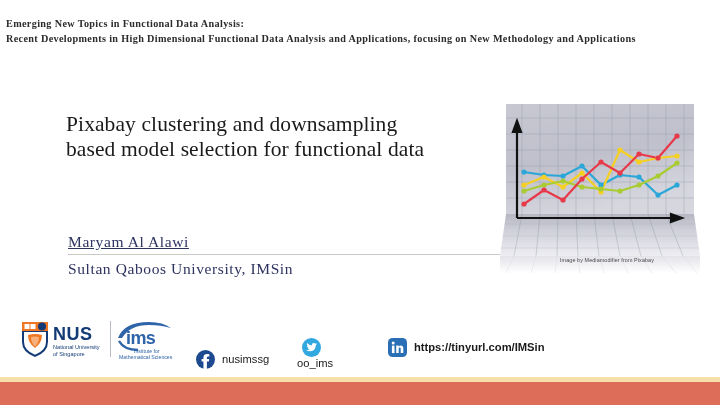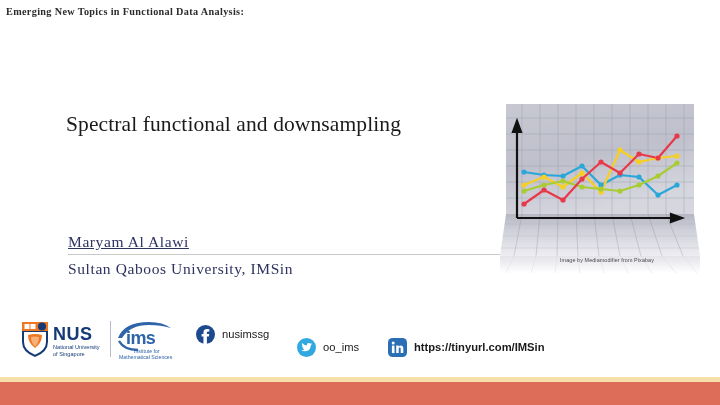--- a/index.html
+++ b/index.html
@@ -13,21 +13,21 @@
     height: 405px;
     background: #ffffff;
     overflow: hidden;
     font-family: "Liberation Serif", serif;
   }
 
   
   #conference-header {
     position: absolute;
     left: 6px;
-    top: 4px;
+    top: 16px;
     width: 706px;
     font-family: "Liberation Serif", serif;
     font-weight: bold;
     font-size: 10.2px;
     line-height: 15px;
     letter-spacing: 0.35px;
     color: #2b2b2b;
   }
   #conference-header .hline { display: block; white-space: nowrap; }
   #conference-header .hline.wrap { white-space: normal; }
@@ -142,22 +142,22 @@
     height: 19px;
     margin-right: 7px;
   }
   .social .slabel {
     font-family: "Liberation Sans", sans-serif;
     font-size: 11.2px;
     color: #1a1a1a;
     line-height: 13.5px;
     white-space: pre-line;
   }
-  #social-facebook { left: 196px; top: 325px; }
-  #social-twitter  { left: 297px; top: 338px; }
+  #social-facebook { left: 196px; top: 350px; }
+  #social-twitter  { left: 297px; top: 338px; flex-direction: column; }
   #social-linkedin { left: 388px; top: 338px; font-weight: bold; }
   #social-youtube  { left: 558px; top: 333px; align-items: flex-start; }
   #social-youtube .sicon { margin-top: 4px; }
 
   
   #bottom-accent {
     position: absolute;
     left: 0;
     top: 377px;
     width: 720px;
@@ -173,24 +173,26 @@
     background: #dd6c59;
   }
 </style>
 </head>
 <body>
 
 <div id="slide">
 
   <div id="conference-header">
     <span class="hline">Emerging New Topics in Functional Data Analysis:</span>
+    <span class="hline wrap">Recent Developments in High Dimensional Functional Data Analysis and Applications, focusing on New Methodology and Applications</span>
   </div>
 
   <div id="title-block">
-    <div class="tline">Spectral functional and downsampling</div>
+    <div class="tline">Pixabay clustering and downsampling</div>
+    <div class="tline">based model selection for functional data</div>
   </div>
 
   <div id="author-block">
     <div id="author-name">Maryam Al Alawi</div>
     <div id="author-divider"></div>
     <div id="author-affiliation">Sultan Qaboos University, IMSin</div>
   </div>
 
   <div id="chart-image">
     <svg width="200" height="177" viewBox="0 0 200 177" xmlns="http://www.w3.org/2000/svg">

